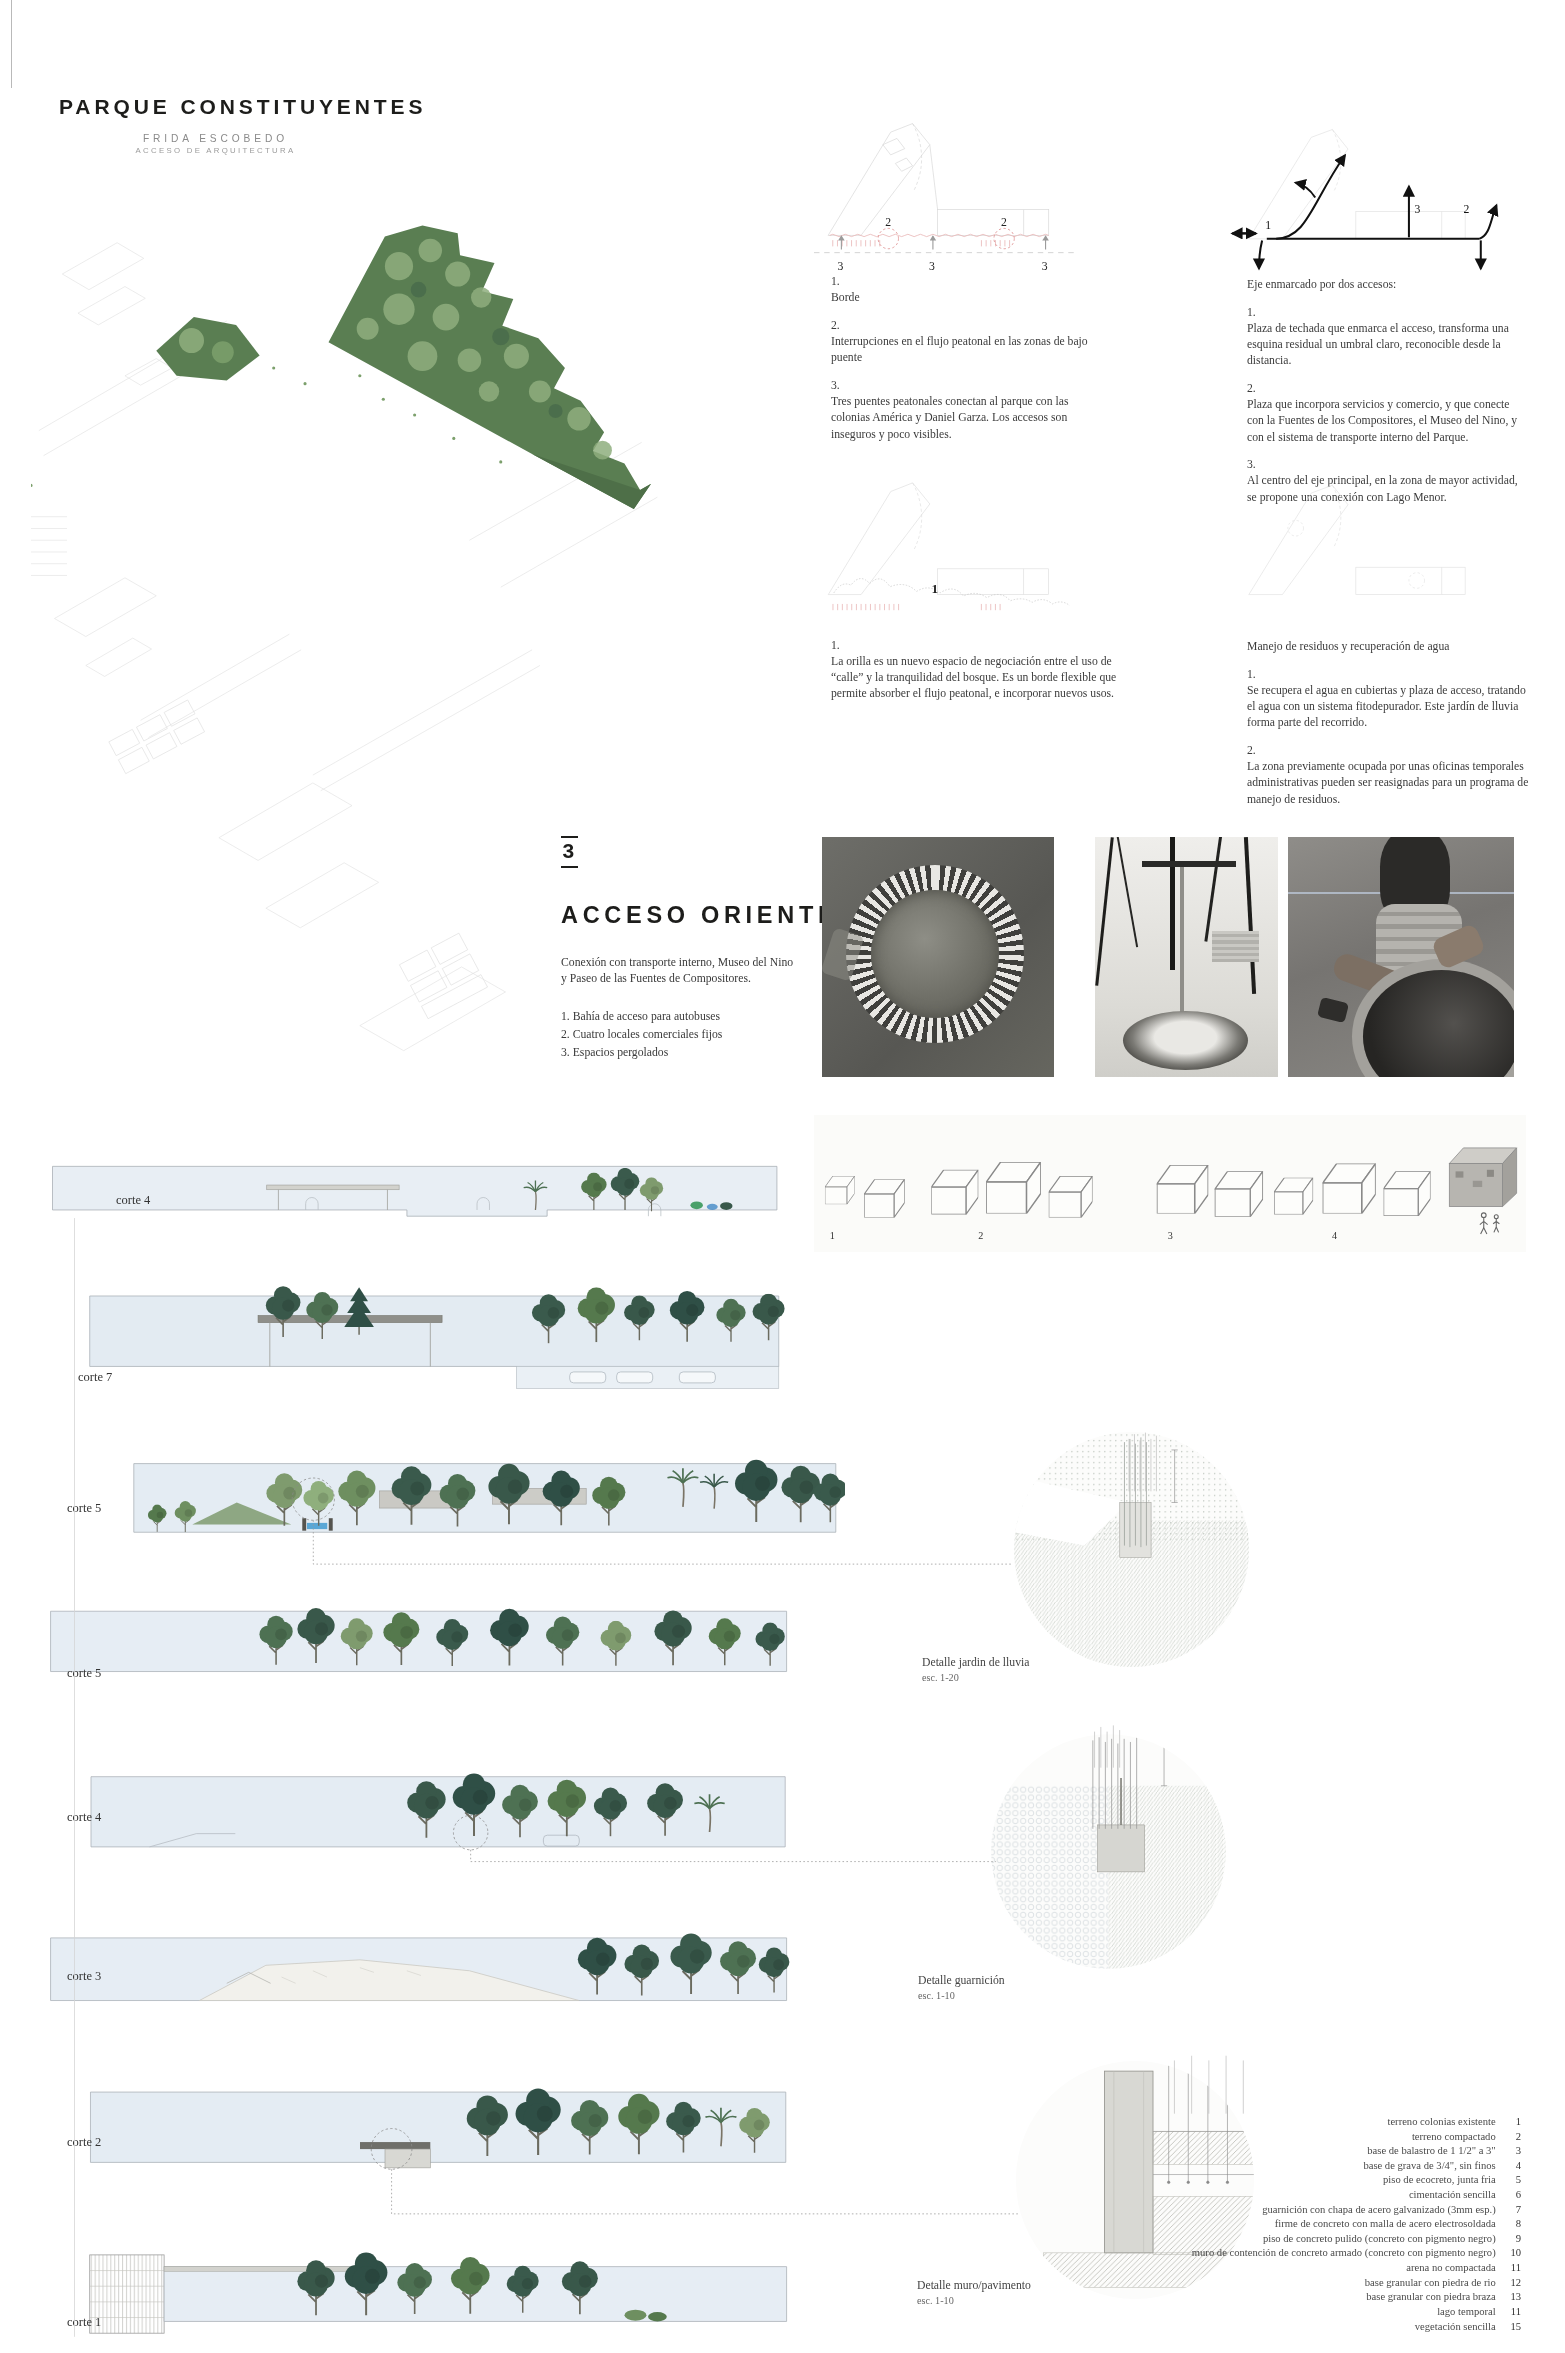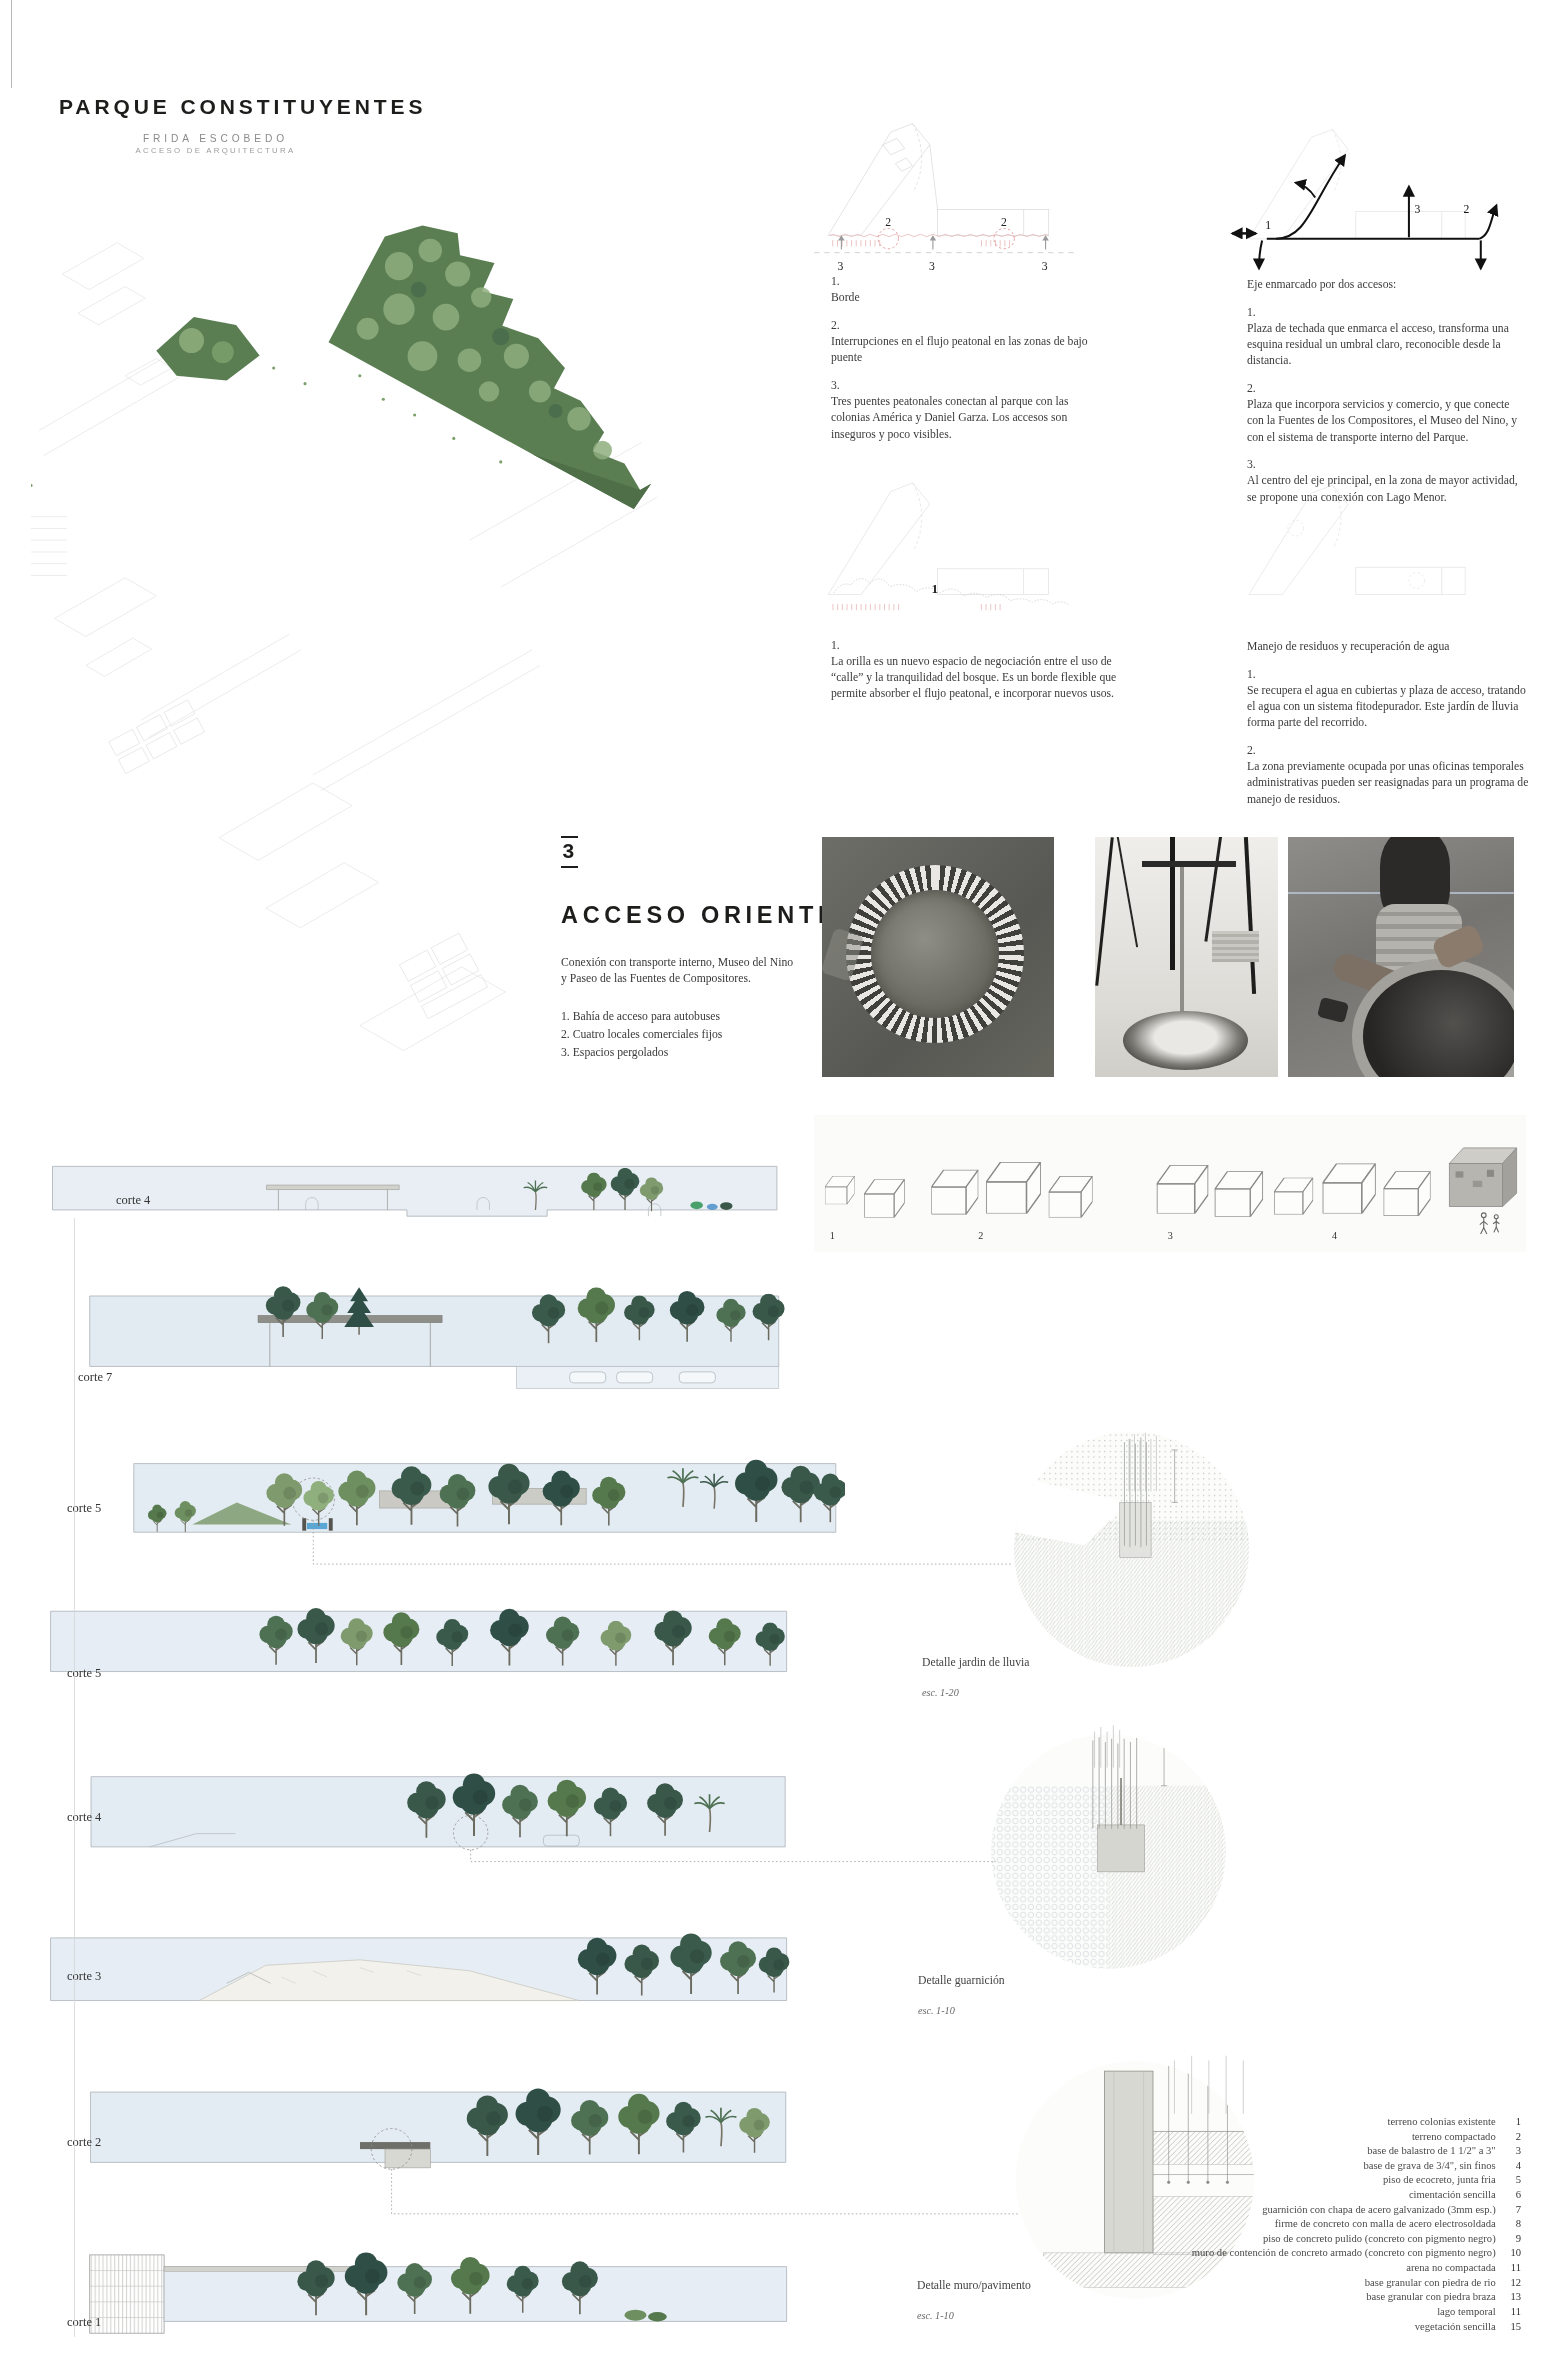--- a/index.html
+++ b/index.html
@@ -23,21 +23,21 @@
   .sec-title{font-family:"Liberation Sans",sans-serif;font-weight:bold;font-size:23.5px;
              letter-spacing:4.7px;color:#1d1d1b;}
   .sec-body{font-size:11.7px;line-height:1.4;width:235px;}
   .sec-list{font-size:11.7px;line-height:1.55;}
   
   .photo{position:absolute;overflow:hidden;}
   
   .corte-label{font-size:12.5px;color:#333;}
   
   .det-title{font-size:11.7px;color:#444;}
-  .det-scale{font-size:10.2px;font-style:italic;color:#666;margin-top:18px;}
+  .det-scale{font-size:10.2px;color:#666;margin-top:3px;}
   
   .legend{width:344px;font-size:10.6px;color:#4a4a4a;}
   .lg-row{display:flex;align-items:baseline;line-height:1.38;}
   .lg-label{flex:1;text-align:right;}
   .lg-num{width:19px;text-align:right;margin-left:6.3px;color:#333;}
   svg text{font-family:"Liberation Serif",serif;}
 </style>
 </head>
 <body>
 

